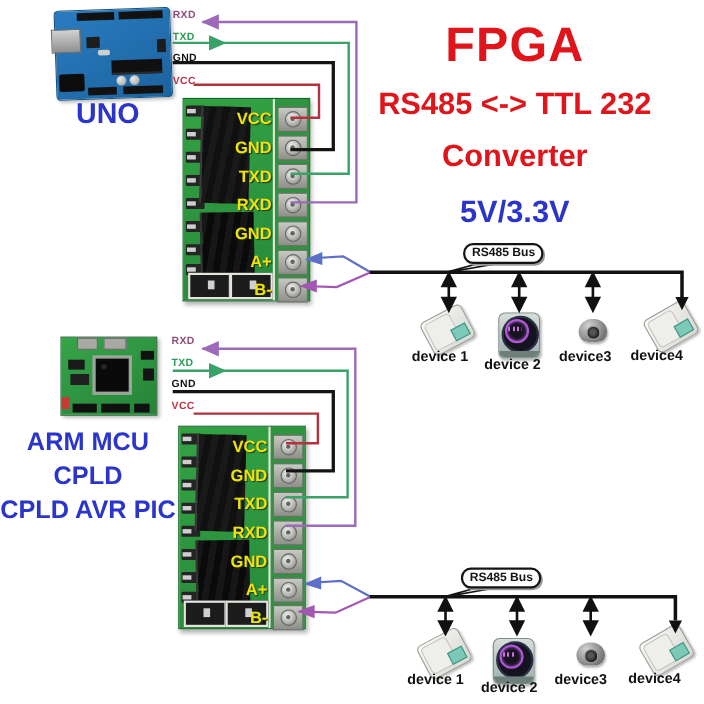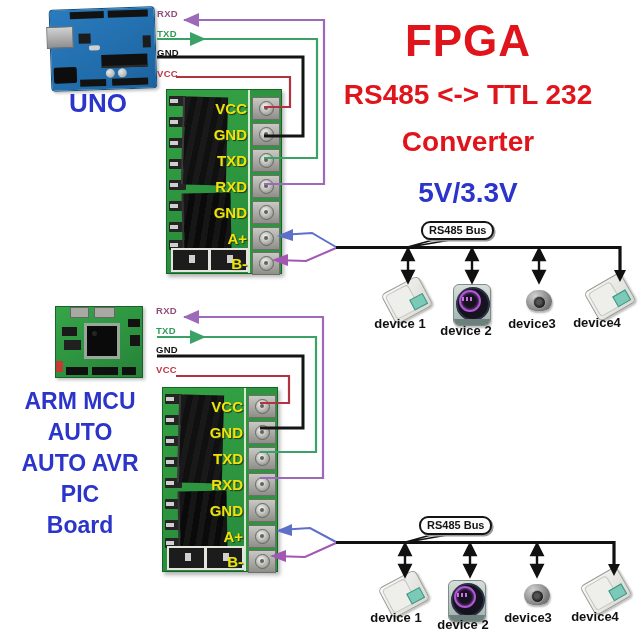--- a/index.html
+++ b/index.html
@@ -144,23 +144,22 @@
   <div class="cl1"></div>
   <div class="cl2"></div>
   <div class="br1"></div>
   <div class="br2"></div>
   <div class="bs1"></div>
   <div class="bs2"></div>
   <div class="bs3"></div>
   <div class="redc"></div>
 </div>
 <div class="arm-text">
-  <div>ARM MCU AUTO</div>
-  <div>AUTO AVR PIC</div>
-  <div>Board</div>
+  <div>ARM MCU CPLD</div>
+  <div>CPLD AVR PIC</div>
 </div>
 
 <div class="wlabel c-rxd" style="left:157px;top:8px">RXD</div>
 <div class="wlabel c-txd" style="left:157px;top:28px">TXD</div>
 <div class="wlabel c-gnd" style="left:157px;top:47px">GND</div>
 <div class="wlabel c-vcc" style="left:157px;top:68px">VCC</div>
 
 <div class="wlabel c-rxd" style="left:156px;top:305px">RXD</div>
 <div class="wlabel c-txd" style="left:156px;top:325px">TXD</div>
 <div class="wlabel c-gnd" style="left:156px;top:344px">GND</div>

